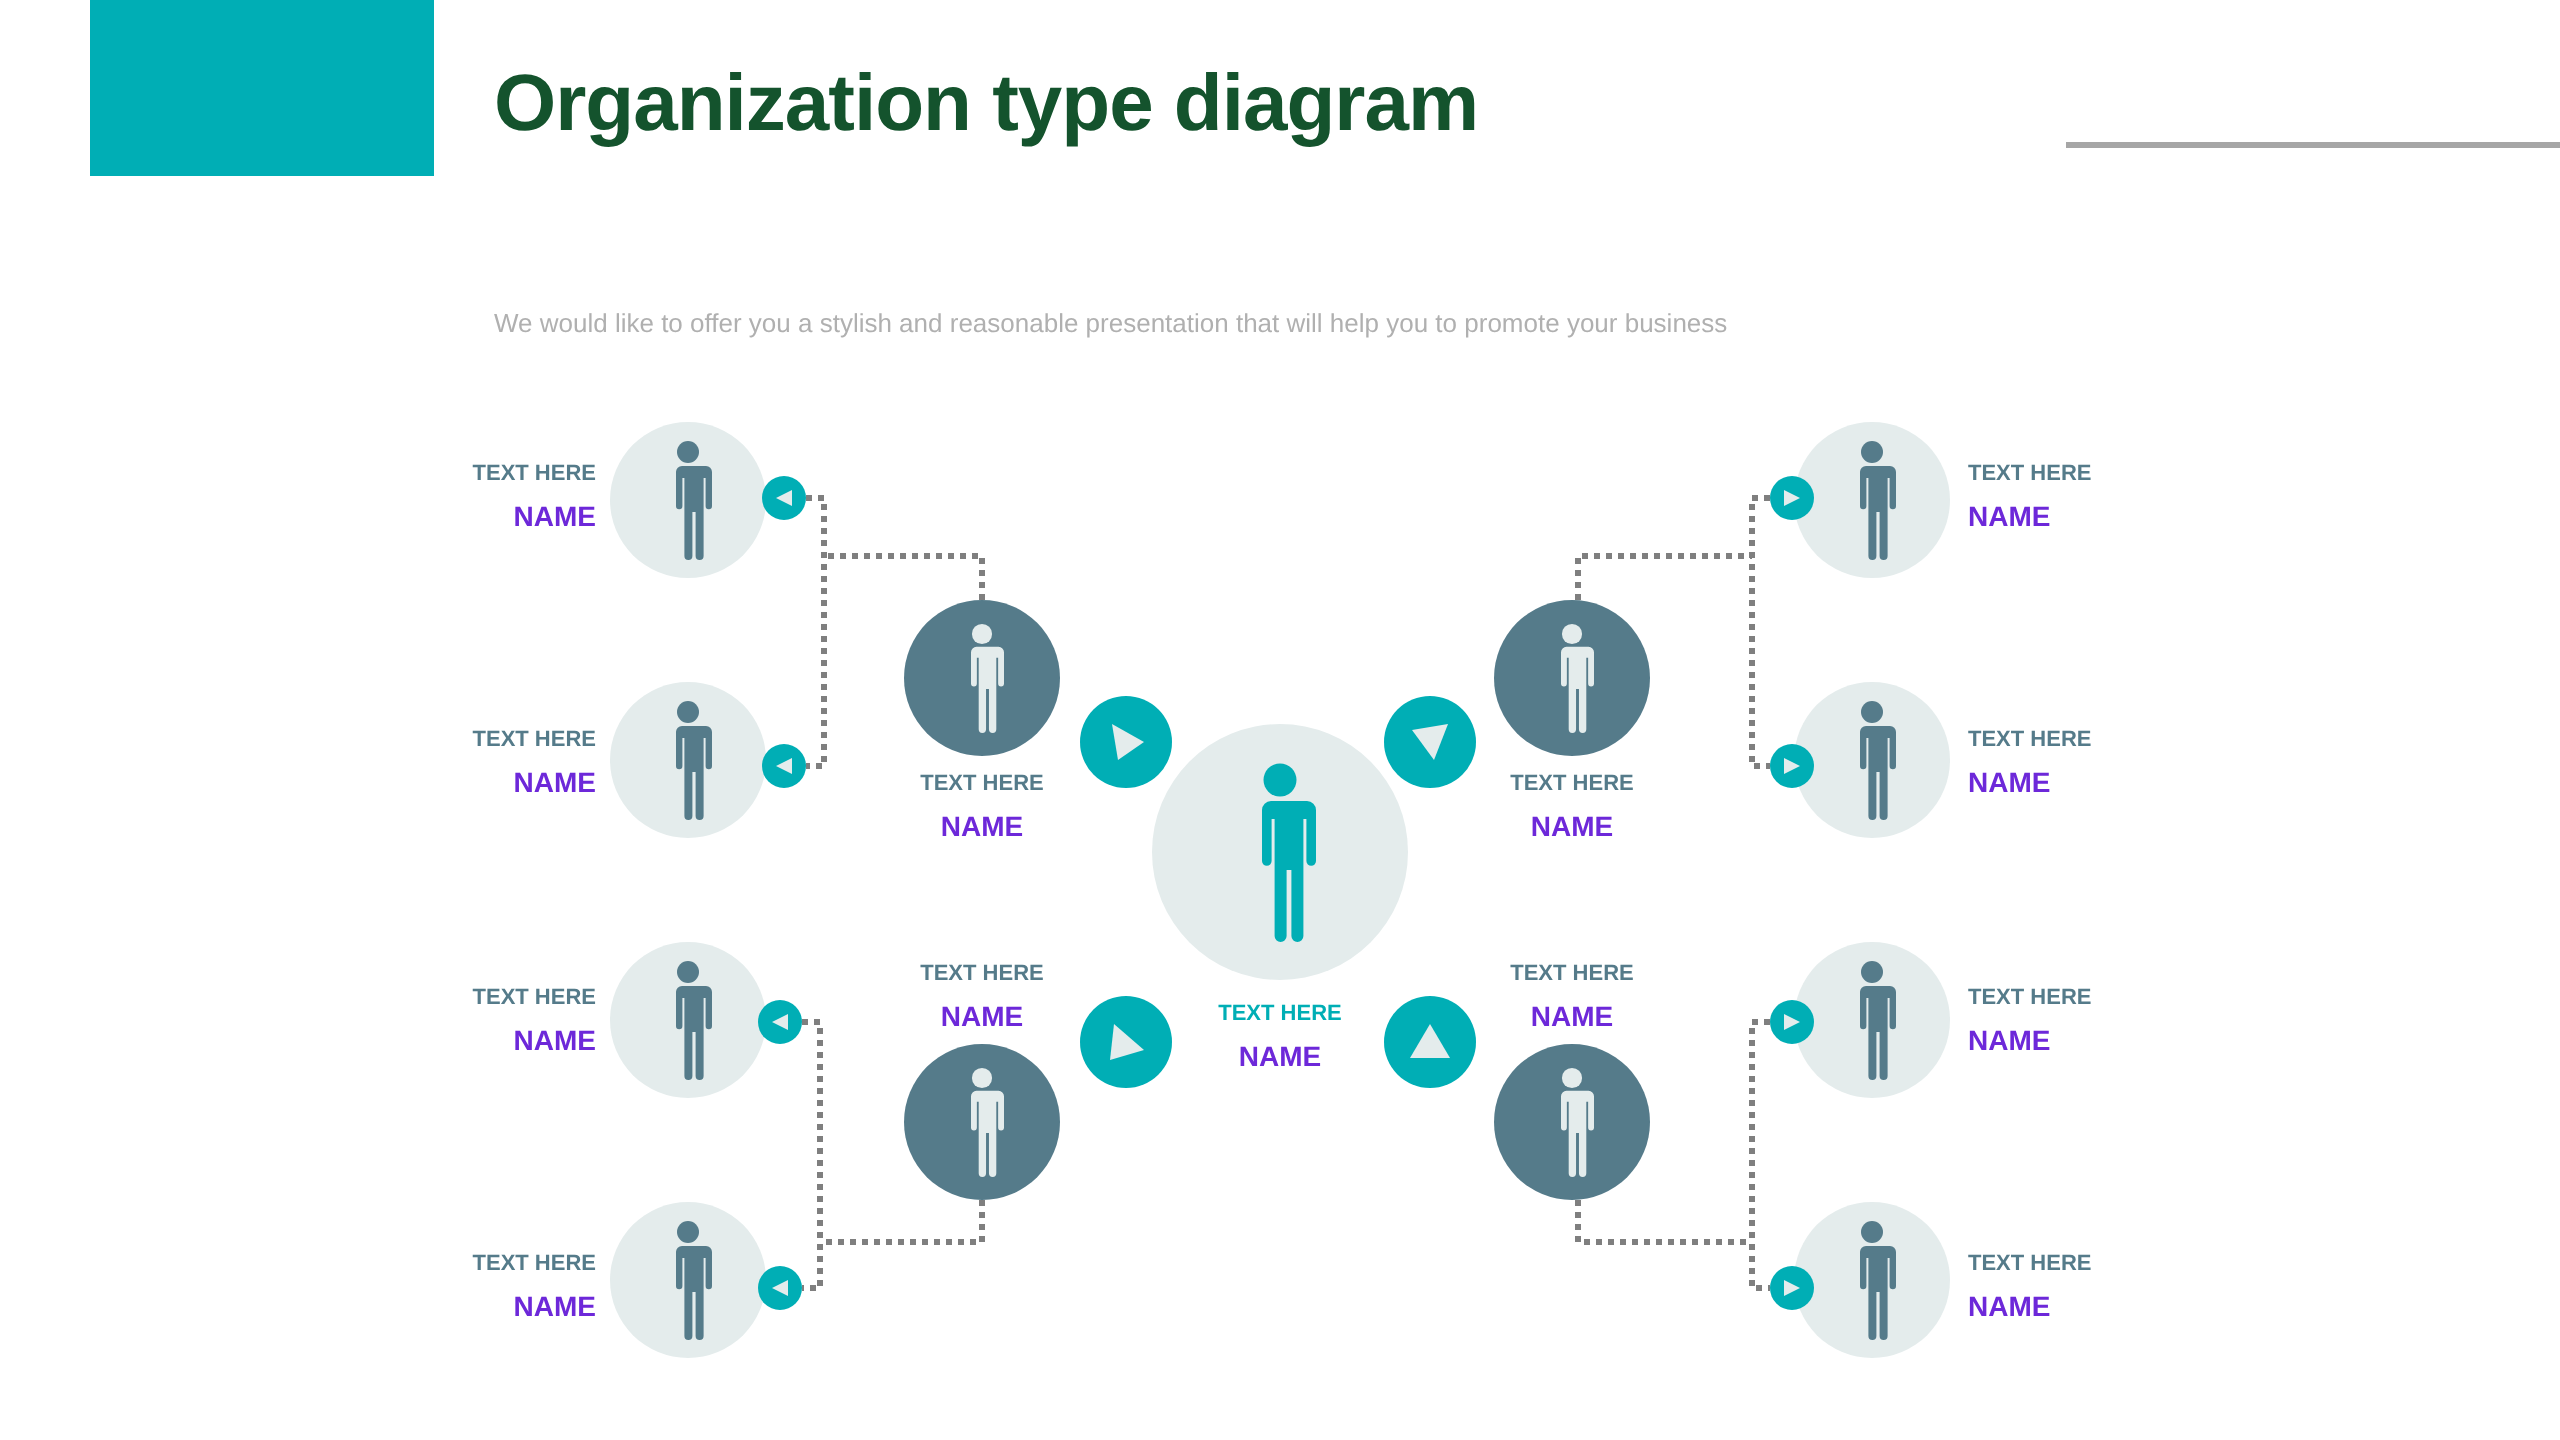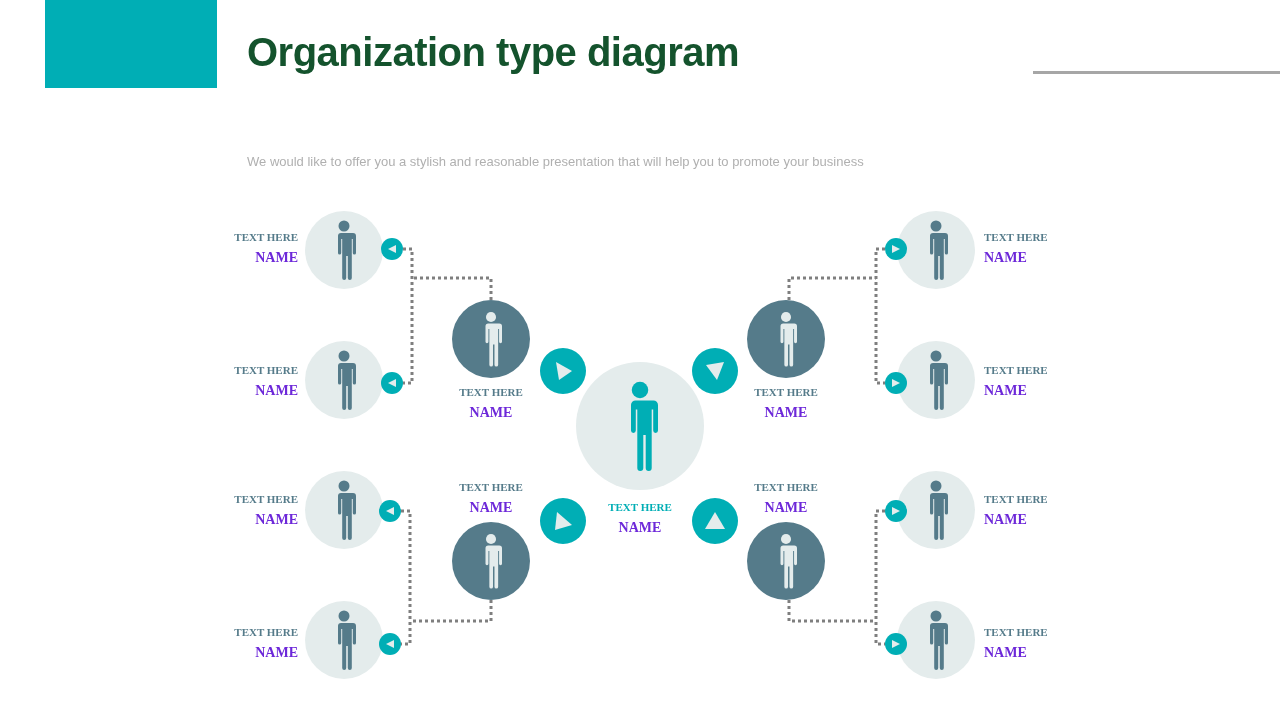--- a/index.html
+++ b/index.html
@@ -8,21 +8,21 @@
   .title { position:absolute; left:247px; top:30px; font-size:40px; font-weight:bold; color:#14532d; letter-spacing:-0.5px; font-family:"Liberation Sans", sans-serif; }
   .rule { position:absolute; left:1033px; top:71px; width:247px; height:3px; background:#a6a6a6; }
   .subtitle { position:absolute; left:247px; top:134px; font-size:13px; color:#b0b0b0;margin-top:20px; }
   svg.lines { position:absolute; left:0; top:0; }
   .circle { position:absolute; border-radius:50%; display:flex; align-items:center; justify-content:center; }
   .c-small { width:78px; height:78px; background:#e4ecec; }
   .c-mid { width:78px; height:78px; background:#557b8a; }
   .c-big { width:128px; height:128px; background:#e4ecec; }
   .arrow-sm { position:absolute; width:22px; height:22px; border-radius:50%; background:#00aeb5; display:flex; align-items:center; justify-content:center; }
   .arrow-lg { position:absolute; width:46px; height:46px; border-radius:50%; background:#00aeb5; display:flex; align-items:center; justify-content:center; }
-  .lbl { position:absolute; text-align:right; width:80px;font-family:Liberation Serif, serif; }
+  .lbl { position:absolute; text-align:right; width:80px; }
   .lbl.left-align { text-align:left; }
   .lbl.center { text-align:center; }
   .lbl .t { font-size:11px; font-weight:bold; color:#557b8a; display:block; line-height:14px; }
   .lbl .n { font-size:14px; font-weight:bold; color:#6d28d9; display:block; line-height:20px; margin-top:4px; }
   .lbl.teal .t { color:#00aeb5; }
 </style>
 </head>
 <body>
 
 <div class="accent-block"></div>

